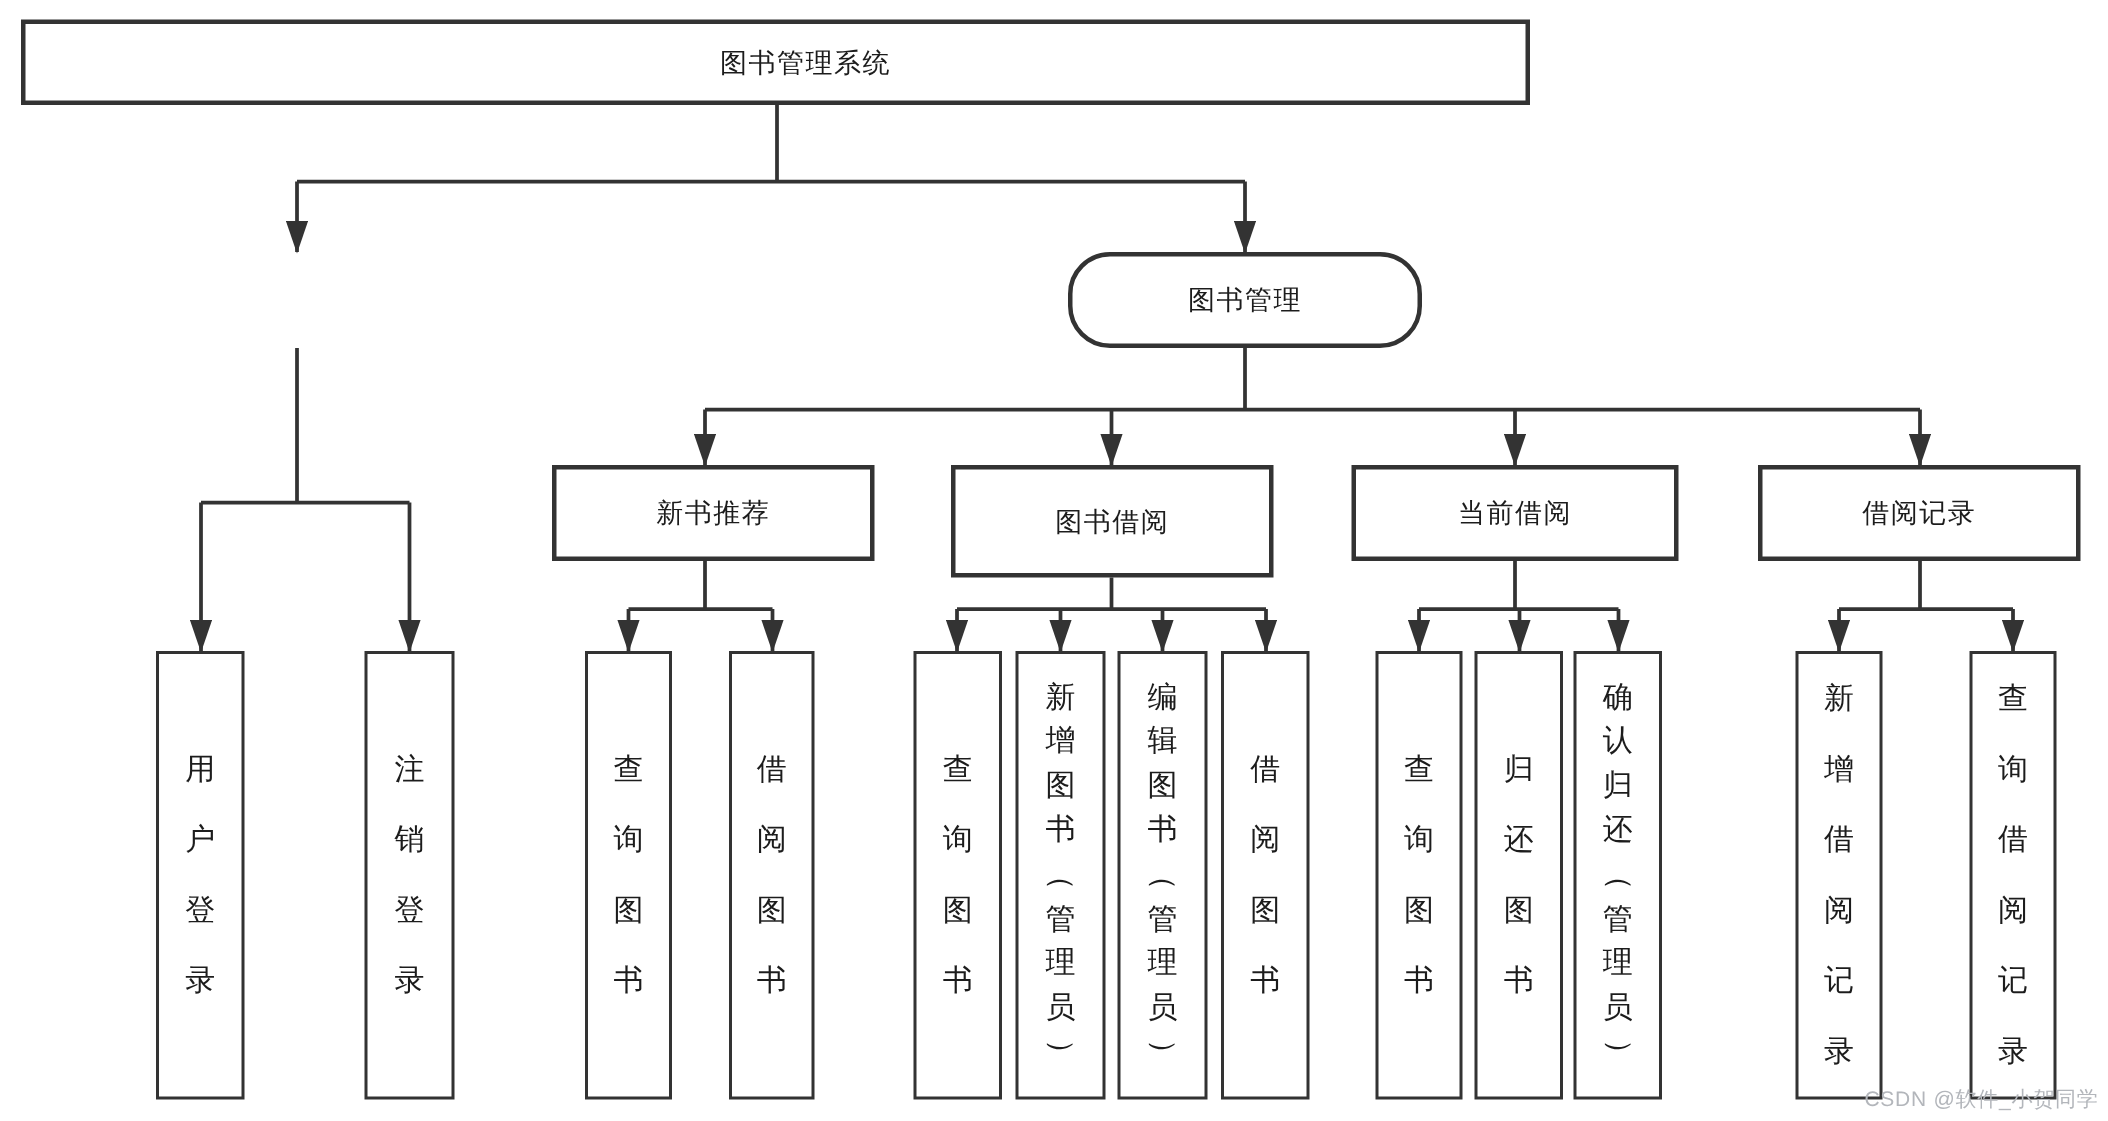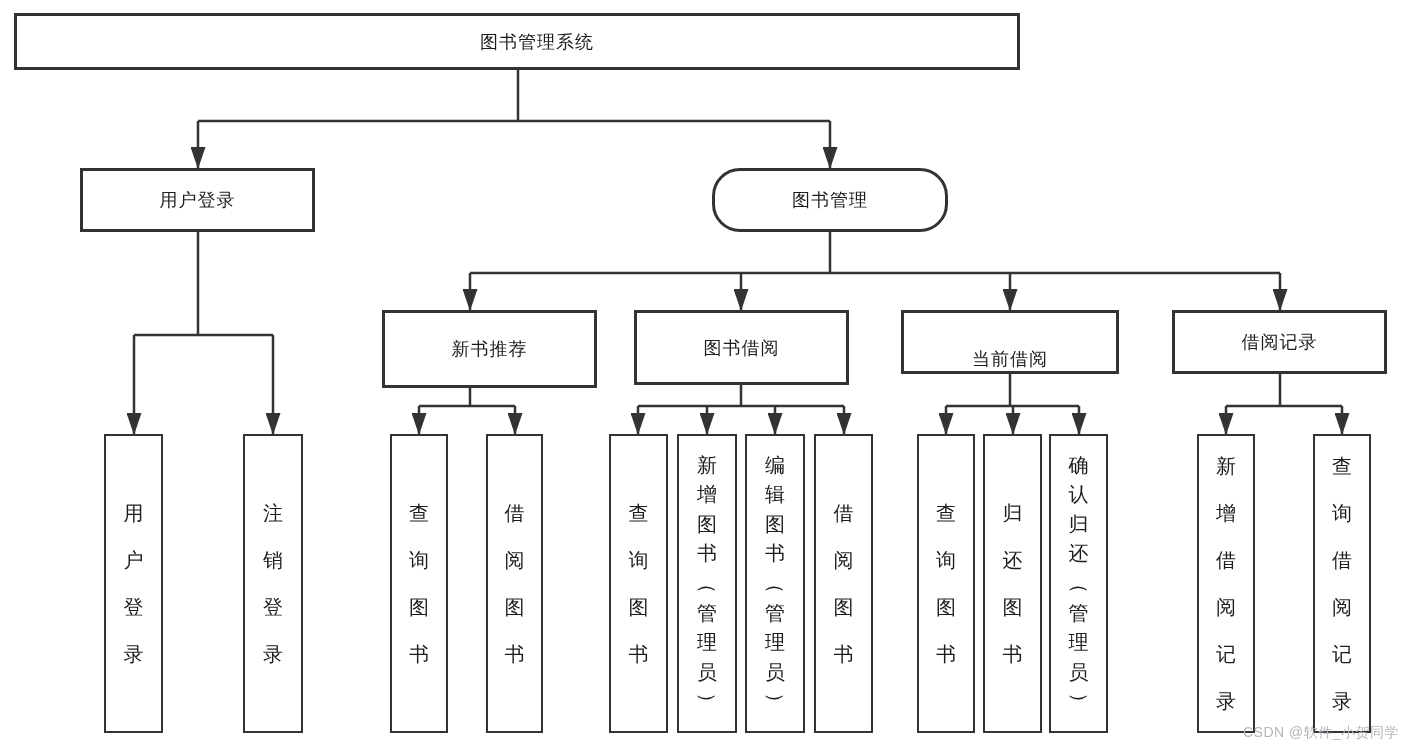--- a/index.html
+++ b/index.html
@@ -128,34 +128,31 @@
       <line x1="1226" y1="406" x2="1342" y2="406"></line>
       <line x1="1226" y1="406" x2="1226" y2="434" marker-end="url(#arrow)"></line>
       <line x1="1342" y1="406" x2="1342" y2="434" marker-end="url(#arrow)"></line>
     </g>
   </svg>
 
   <div class="box" style="left:14px; top:13px; width:1006px; height:57px;padding-left:40px;">
     <span class="hlabel">图书管理系统</span>
   </div>
 
-  <div class="box" style="left:80px; top:168px; width:235px; height:64px;">
-    <span class="hlabel">用户登录</span>
-  </div>
   <div class="box" style="left:712px; top:168px; width:236px; height:64px;border-radius:28px;">
     <span class="hlabel">图书管理</span>
   </div>
 
-  <div class="box" style="left:382px; top:310px; width:215px; height:78px;justify-content:center;">
+  <div class="box" style="left:368px; top:310px; width:215px; height:64px;justify-content:center;">
     <span class="hlabel">新书推荐</span>
   </div>
   <div class="box" style="left:634px; top:310px; width:215px; height:75px;">
     <span class="hlabel">图书借阅</span>
   </div>
-  <div class="box" style="left:901px; top:310px; width:218px; height:64px;align-items:flex-end;">
+  <div class="box" style="left:901px; top:310px; width:218px; height:64px;">
     <span class="hlabel">当前借阅</span>
   </div>
   <div class="box" style="left:1172px; top:310px; width:215px; height:64px;">
     <span class="hlabel">借阅记录</span>
   </div>
 
   <div class="box leaf" style="left:104px; top:434px; width:59px; height:299px;">
     <div class="vtext" style="gap: 26px;">
         <span>用</span>
         <span>户</span>

